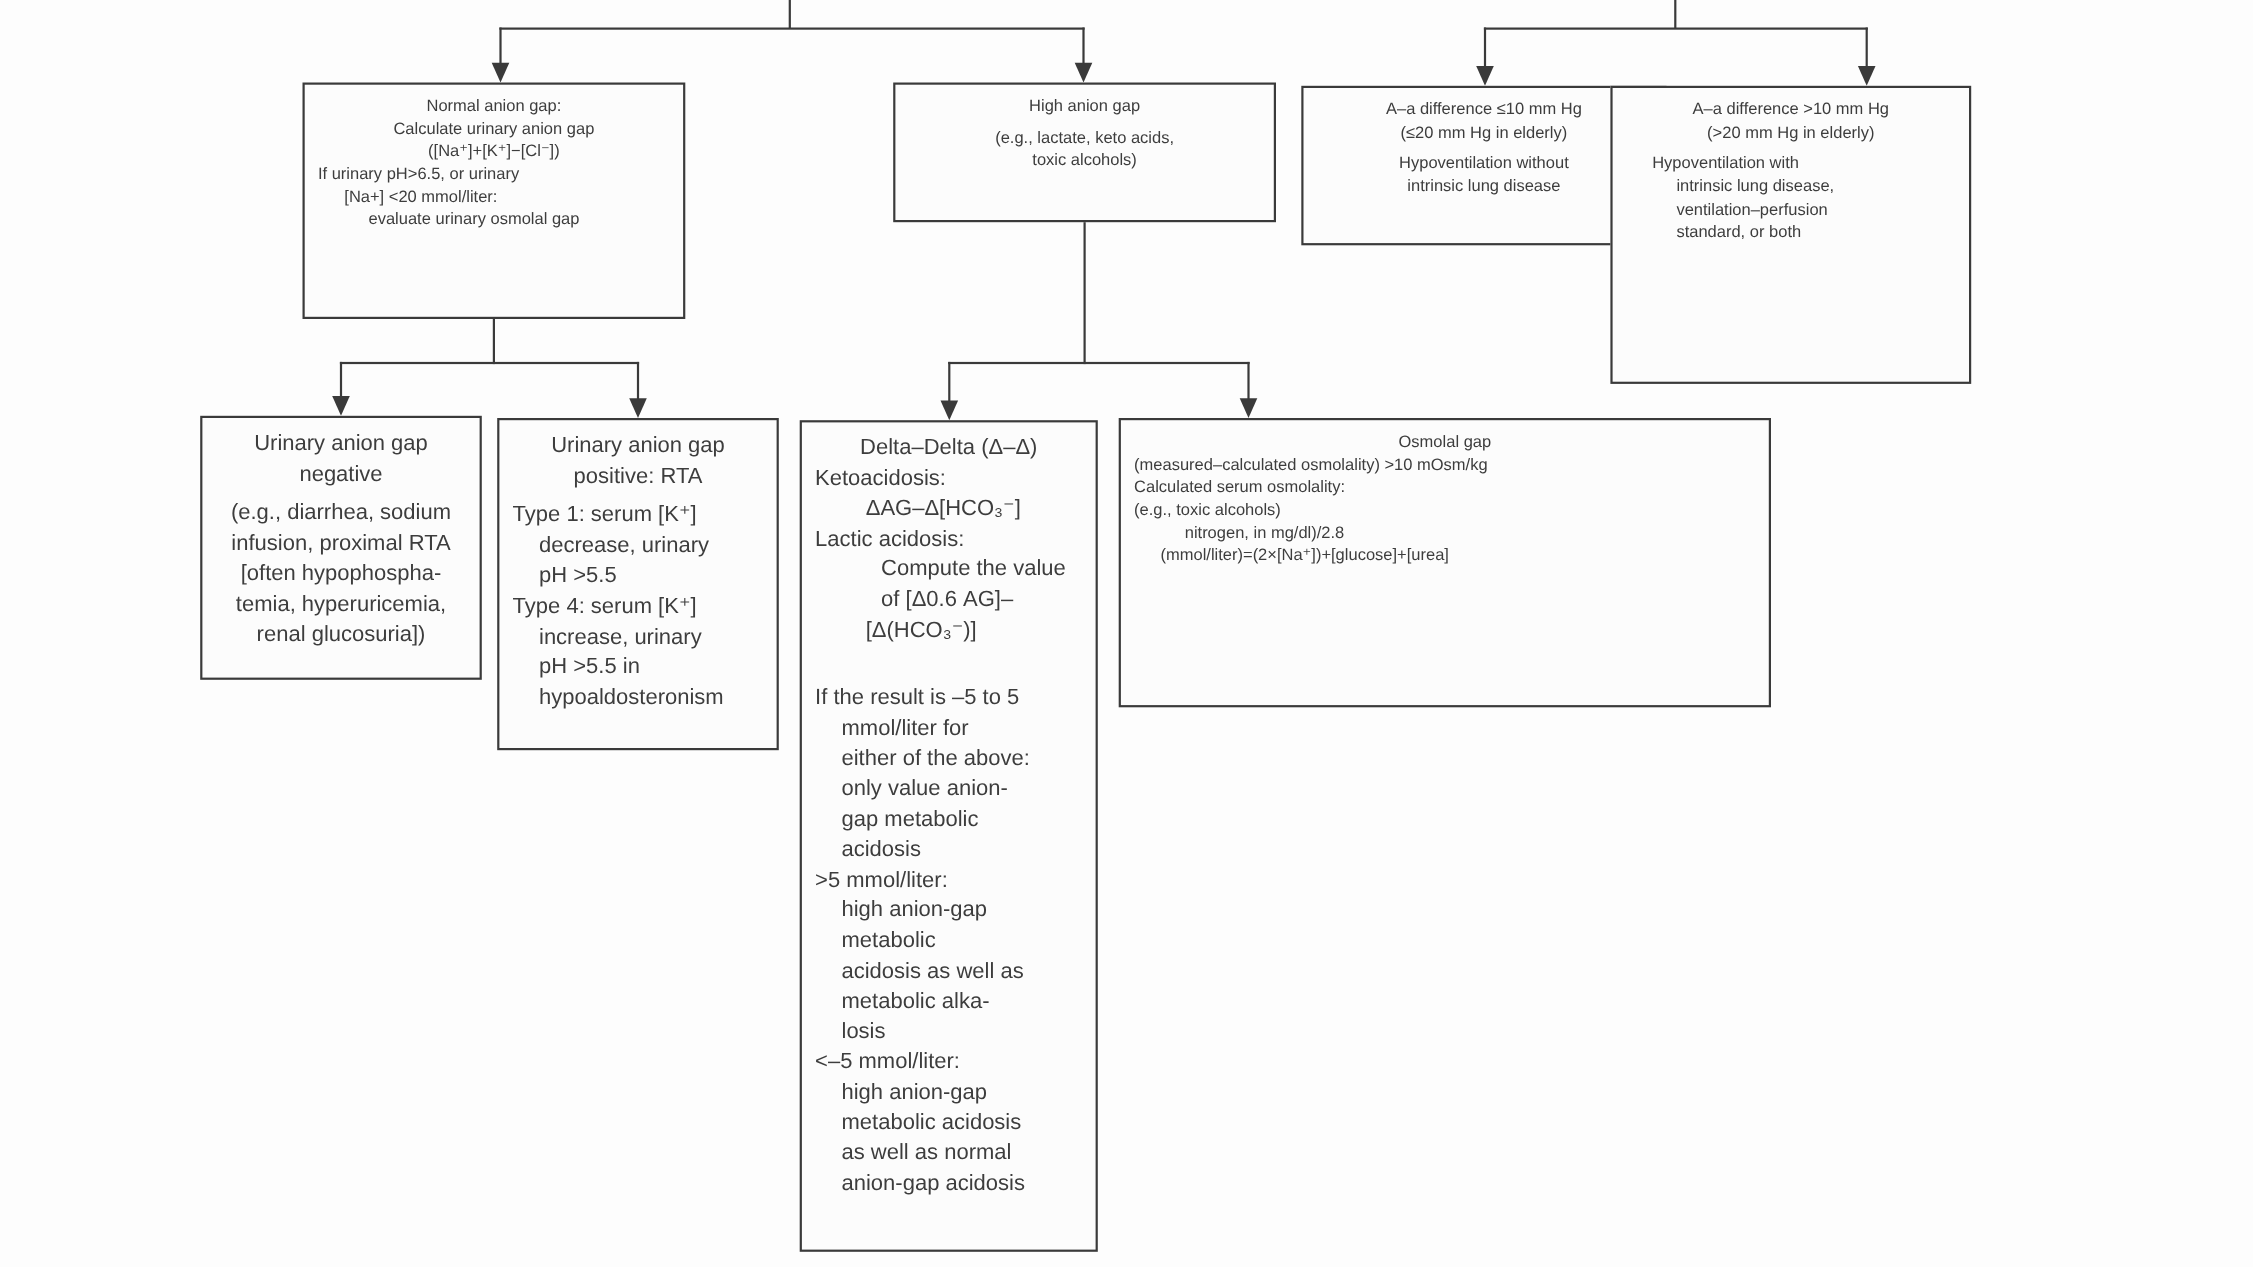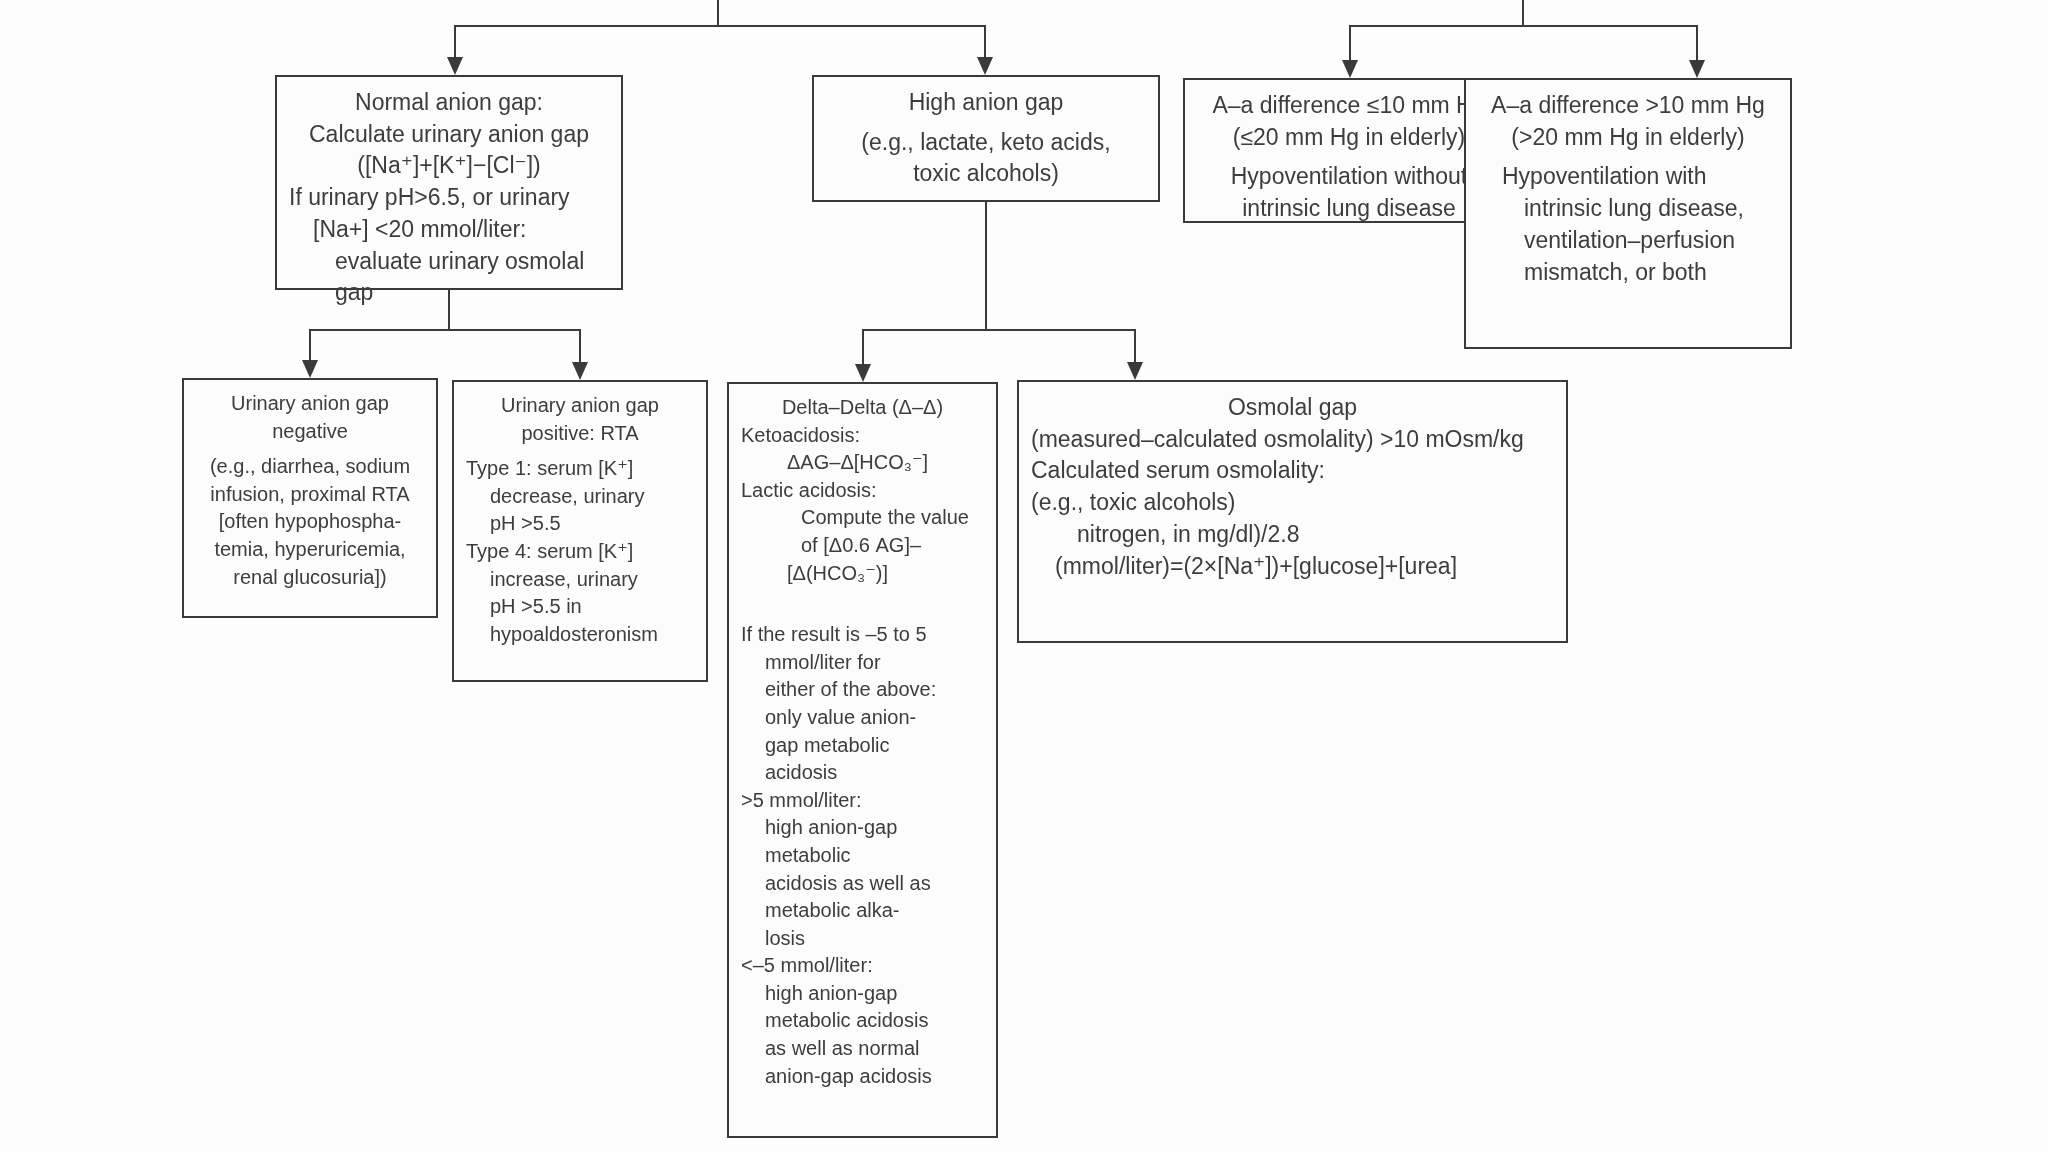--- a/index.html
+++ b/index.html
@@ -13,21 +13,21 @@
     width:2048px;height:1152px;position:relative;overflow:hidden;
     background:var(--background);
     color:var(--text-color);
     font-family:"Liberation Sans","DejaVu Sans",sans-serif;
   }
   .canvas{position:absolute;inset:0;}
   .box{
     position:absolute;box-sizing:border-box;
     border:2px solid var(--line-color);
     background:var(--box-background);
-    font-size:23px;line-height:1.38;
+    font-size:15px;line-height:1.38;
     padding:10px 12px;
   }
   .fs20{font-size:20px;}
   .ln{display:block;}
   .c{text-align:center;}
   .i1{padding-left:24px;}
   .i2{padding-left:46px;}
   .i3{padding-left:60px;}
   .gap{margin-top:8px;}
   .gap-lg{margin-top:34px;}
@@ -94,21 +94,21 @@
     <span class="ln c gap">Hypoventilation without</span>
     <span class="ln c">intrinsic lung disease</span>
   </div>
 
   <div class="box" style="left:1464px;top:78px;width:328px;height:271px;">
     <span class="ln c">A–a difference &gt;10 mm Hg</span>
     <span class="ln c">(&gt;20 mm Hg in elderly)</span>
     <span class="ln i1 gap">Hypoventilation with</span>
     <span class="ln i2">intrinsic lung disease,</span>
     <span class="ln i2">ventilation–perfusion</span>
-    <span class="ln i2">mismatch, or both</span>
+    <span class="ln i2">standard, or both</span>
   </div>
 
   <div class="box fs20" style="left:182px;top:378px;width:256px;height:240px;">
     <span class="ln c">Urinary anion gap</span>
     <span class="ln c">negative</span>
     <span class="ln c gap">(e.g., diarrhea, sodium</span>
     <span class="ln c">infusion, proximal RTA</span>
     <span class="ln c">[often hypophospha-</span>
     <span class="ln c">temia, hyperuricemia,</span>
     <span class="ln c">renal glucosuria])</span>
@@ -146,21 +146,21 @@
     <span class="ln i1">acidosis as well as</span>
     <span class="ln i1">metabolic alka-</span>
     <span class="ln i1">losis</span>
     <span class="ln">&lt;–5 mmol/liter:</span>
     <span class="ln i1">high anion-gap</span>
     <span class="ln i1">metabolic acidosis</span>
     <span class="ln i1">as well as normal</span>
     <span class="ln i1">anion-gap acidosis</span>
   </div>
 
-  <div class="box" style="left:1017px;top:380px;width:551px;height:263px;">
+  <div class="box" style="left:1017px;top:380px;width:593px;height:263px;">
     <span class="ln c">Osmolal gap</span>
     <span class="ln">(measured–calculated osmolality) &gt;10 mOsm/kg</span>
     <span class="ln">Calculated serum osmolality:</span>
     <span class="ln">(e.g., toxic alcohols)</span>
     <span class="ln i2">nitrogen, in mg/dl)/2.8</span>
     <span class="ln i1">(mmol/liter)=(2×[Na⁺])+[glucose]+[urea]</span>
   </div>
 
 </div>
 

